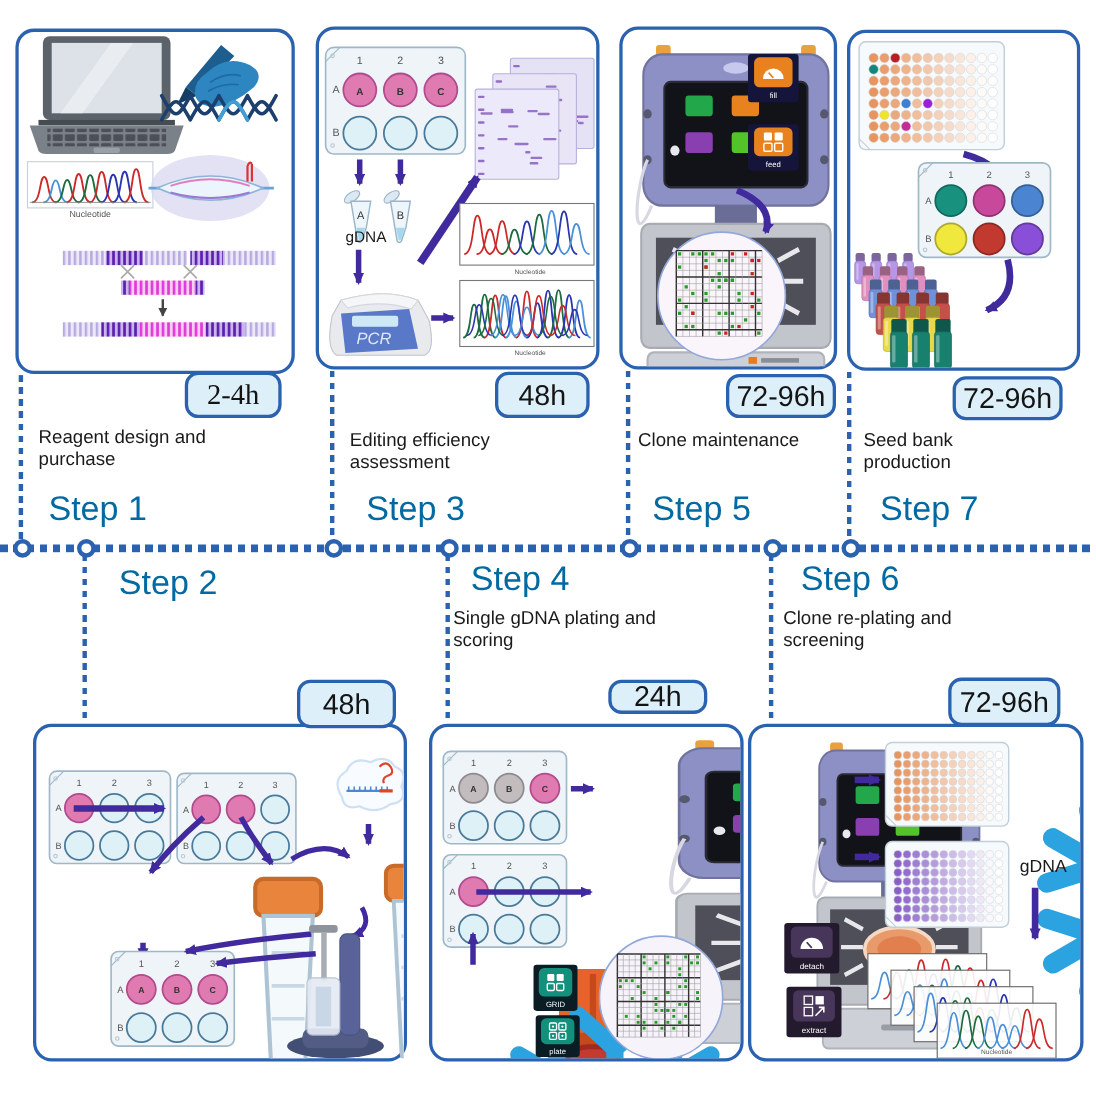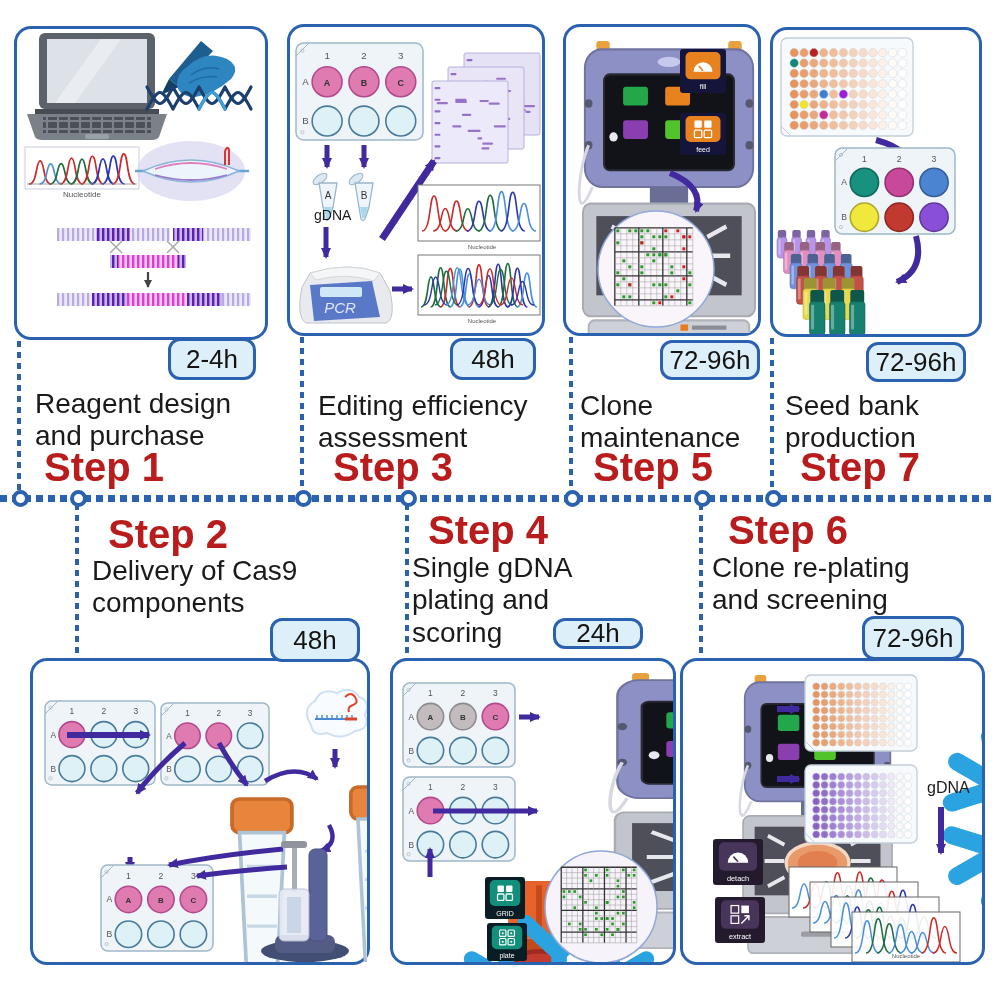--- a/index.html
+++ b/index.html
@@ -3,22 +3,22 @@
 <meta charset="utf-8">
 <style>
   html,body{margin:0;padding:0;background:#ffffff;}
   .canvas{position:relative;width:996px;height:996px;background:#fff;overflow:hidden;
           font-family:"Liberation Sans",sans-serif;}
   .panel{position:absolute;border:3px solid #2b62b0;border-radius:17px;background:#fff;box-sizing:border-box;}
   .panel svg{position:absolute;left:0;top:0;}
   .badge{position:absolute;background:#ddeff8;border:3px solid #2b62b0;border-radius:12px;
          display:flex;align-items:center;justify-content:center;color:#141414;font-size:26px;
          box-sizing:border-box;z-index:6;}
-  .step-label{position:absolute;color:#b91c1c;font-weight:bold;font-size:40px;z-index:4;}
-  .step-title{position:absolute;color:#1a1a1a;font-size:28px;line-height:1.16;z-index:4;}
+  .step-label{position:absolute;color:#0369a1;font-weight:normal;font-size:31px;z-index:4;}
+  .step-title{position:absolute;color:#1a1a1a;font-size:17px;line-height:1.16;z-index:4;}
   .timeline-line{position:absolute;left:0;top:495px;width:996px;height:7px;
          background:repeating-linear-gradient(to right,#2b62b0 0 7px,transparent 7px 12px);z-index:2;}
   .tnode{position:absolute;top:490px;width:9px;height:9px;background:#fff;border:4px solid #2b62b0;
          border-radius:50%;z-index:3;}
   .vdot{position:absolute;width:4px;
          background:repeating-linear-gradient(to bottom,#2b62b0 0 6px,transparent 6px 11px);z-index:1;}
   svg text{font-family:"Liberation Sans",sans-serif;}
 </style>
 </head>
 <body>
@@ -639,21 +639,21 @@
 
   <div class="step-title" style="left:35px;top:388px;width:212px;">Reagent design and purchase</div>
   <div class="step-label" style="left:44px;top:445px;">Step 1</div>
   <div class="step-title" style="left:318px;top:390px;width:210px;">Editing efficiency assessment</div>
   <div class="step-label" style="left:333px;top:445px;">Step 3</div>
   <div class="step-title" style="left:580px;top:390px;width:160px;">Clone maintenance</div>
   <div class="step-label" style="left:593px;top:445px;">Step 5</div>
   <div class="step-title" style="left:785px;top:390px;width:140px;">Seed bank production</div>
   <div class="step-label" style="left:800px;top:445px;">Step 7</div>
 
-  <div class="badge" style="left:168px;top:338px;width:88px;height:42px;">
+  <div class="badge" style="left:168px;top:338px;width:88px;height:42px;font-family:Liberation Serif, serif;">
       <span>2-4h</span>
     </div>
   <div class="badge" style="left:450px;top:338px;width:86px;height:42px;">
       <span>48h</span>
     </div>
   <div class="badge" style="left:660px;top:340px;width:100px;height:40px;">
       <span>72-96h</span>
     </div>
   <div class="badge" style="left:866px;top:342px;width:100px;height:40px;">
       <span>72-96h</span>
@@ -670,21 +670,20 @@
 
   <div class="vdot" style="left:17px;top:341px;height:150px;"></div>
   <div class="vdot" style="left:75px;top:504px;height:156px;"></div>
   <div class="vdot" style="left:300px;top:337px;height:154px;"></div>
   <div class="vdot" style="left:405px;top:504px;height:156px;"></div>
   <div class="vdot" style="left:569px;top:337px;height:154px;"></div>
   <div class="vdot" style="left:699px;top:504px;height:156px;"></div>
   <div class="vdot" style="left:770px;top:338px;height:153px;"></div>
 
   <div class="step-label" style="left:108px;top:512px;text-align:center;">Step 2</div>
-  <div class="step-title" style="left:92px;top:555px;width:225px;">Delivery of Cas9 components</div>
   <div class="step-label" style="left:428px;top:508px;">Step 4</div>
   <div class="step-title" style="left:412px;top:552px;width:235px;">Single gDNA plating and scoring</div>
   <div class="step-label" style="left:728px;top:508px;">Step 6</div>
   <div class="step-title" style="left:712px;top:552px;width:215px;">Clone re-plating and screening</div>
 
   <div class="badge" style="left:270px;top:618px;width:90px;height:44px;">
       <span>48h</span>
     </div>
   <div class="badge" style="left:553px;top:618px;width:90px;height:31px;">
       <span>24h</span>

